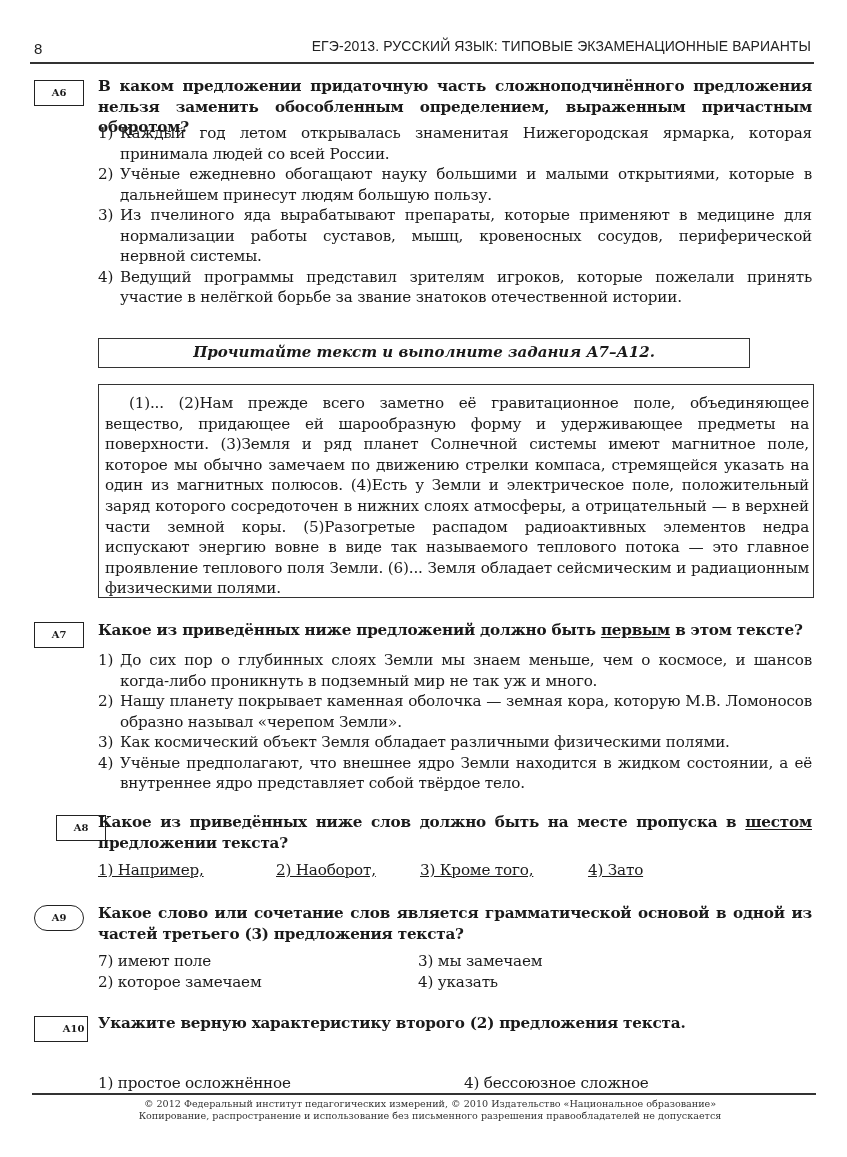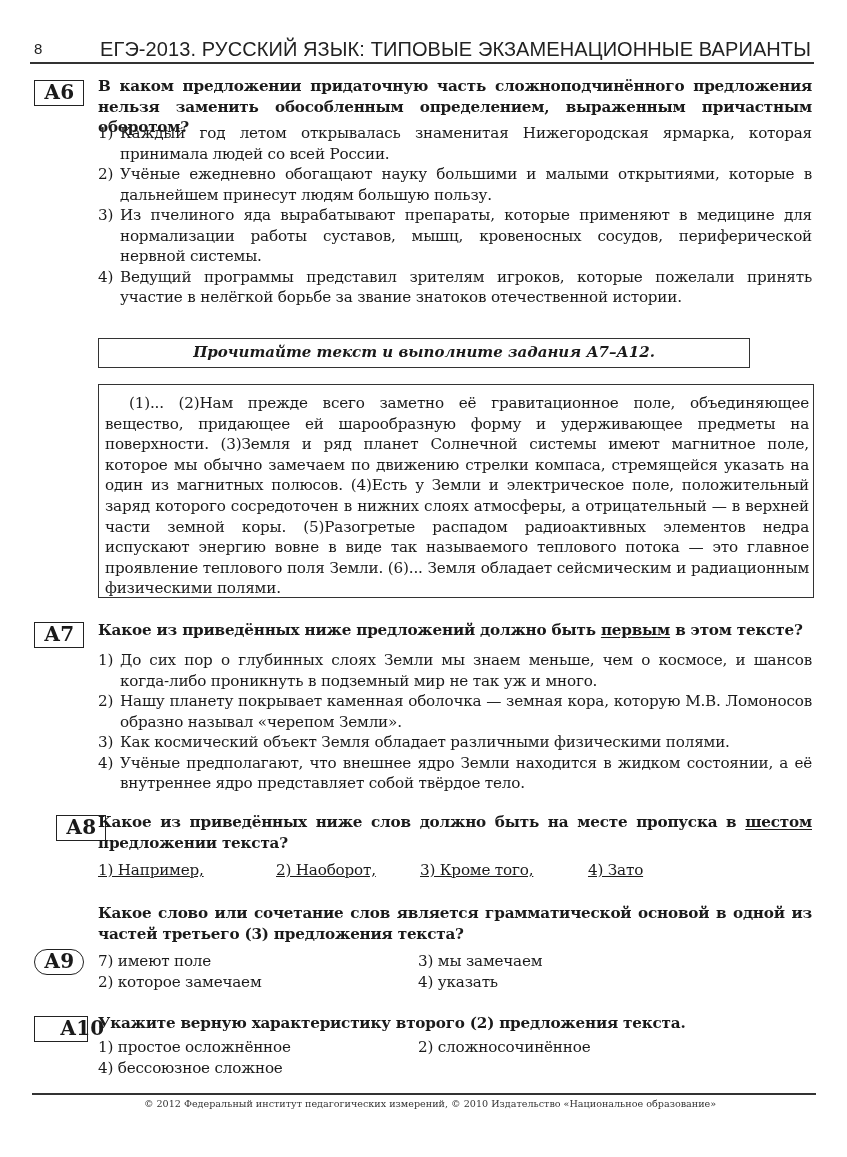--- a/index.html
+++ b/index.html
@@ -8,28 +8,28 @@
     font-family: "DejaVu Serif", "Liberation Serif", serif;
     color: #1a1a1a;
   }
   .abs { position: absolute; }
   .page-num {
     left: 34px; top: 40px; font-family: "Liberation Sans", sans-serif;
     font-size: 15px; color: #222;
   }
   .running-head {
     right: 36px; top: 38px; font-family: "Liberation Sans", sans-serif;
-    font-size: 20px; letter-spacing: 0.1px; color: #222;
+    font-size: 14px; letter-spacing: 0.1px; color: #222;
   }
   .top-rule {
     left: 30px; top: 62px; width: 784px; height: 2px; background: #333;
   }
   .task-label {
     left: 34px; width: 50px; height: 26px; border: 1.5px solid #222;
-    box-sizing: border-box; font-weight: bold; font-size: 20px;
+    box-sizing: border-box; font-weight: bold; font-size: 10px;
     text-align: center; line-height: 23px;
   }
   .q {
     left: 98px; width: 714px; font-size: 15.2px; line-height: 20.5px;
     text-align: justify; letter-spacing: -0.2px; font-weight: bold;
   }
   .opts { left: 98px; width: 714px; font-size: 15.2px; line-height: 20.5px; letter-spacing: -0.2px; }
   .opt { display: flex; text-align: justify; }
   .opt .n { width: 22px; flex: 0 0 22px; }
   .opt .t { flex: 1; }
@@ -111,33 +111,33 @@
 
 <div class="abs task-label" style="top:815px;margin-left:22px;">А8</div>
 <div class="abs q" style="top:812px;"><span>Какое из приведённых ниже слов должно быть на месте пропуска в </span><u>шестом</u><span> предложении текста?</span></div>
 <div class="abs opts row4" style="top:860px;text-decoration:underline;">
   <span style="width:178px">1) Например,</span>
   <span style="width:144px">2) Наоборот,</span>
   <span style="width:168px">3) Кроме того,</span>
   <span>4) Зато</span>
 </div>
 
-<div class="abs task-label" style="top:949px;border-radius:13px;">А9</div>
+<div class="abs task-label" style="top:905px;border-radius:13px;">А9</div>
 <div class="abs q" style="top:903px;">Какое слово или сочетание слов является грамматической основой в одной из частей третьего (3) предложения текста?</div>
 <div class="abs opts grid2" style="top:951px;">
   <span>7) имеют поле</span>
   <span>3) мы замечаем</span>
   <span>2) которое замечаем</span>
   <span>4) указать</span>
 </div>
 
 <div class="abs task-label" style="top:1016px;width:54px;padding-left:25px;">А10</div>
 <div class="abs q" style="top:1013px;">Укажите верную характеристику второго (2) предложения текста.</div>
-<div class="abs opts grid2" style="top:1037px;">
+<div class="abs opts grid2" style="top:1073px;gap:46px;">
   <span>1) простое осложнённое</span>
-  <span>2) сложносочинённое</span>
   <span>4) бессоюзное сложное</span>
 </div>
 
 <div class="abs bottom-rule"></div>
 <div class="abs footer">
   <div>© 2012 Федеральный институт педагогических измерений, © 2010 Издательство «Национальное образование»</div>
+  <div>Копирование, распространение и использование без письменного разрешения правообладателей не допускается</div>
 </div>
 
 </body></html>

